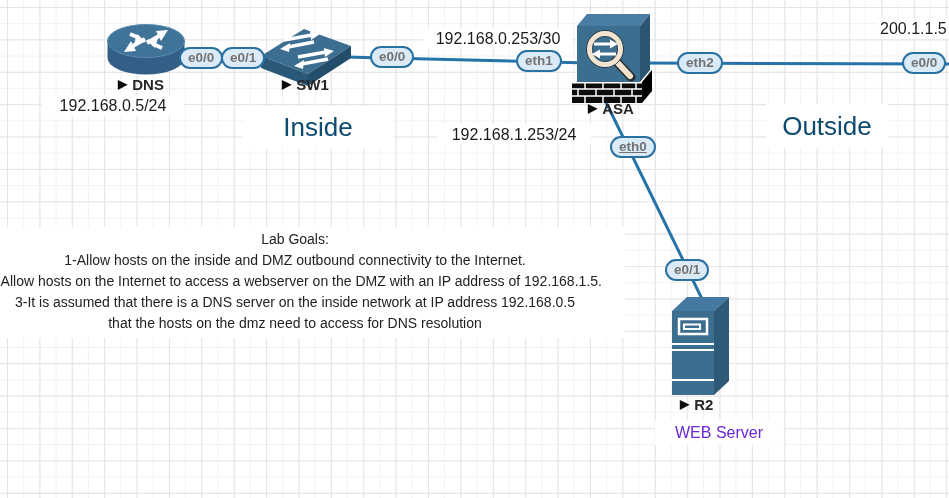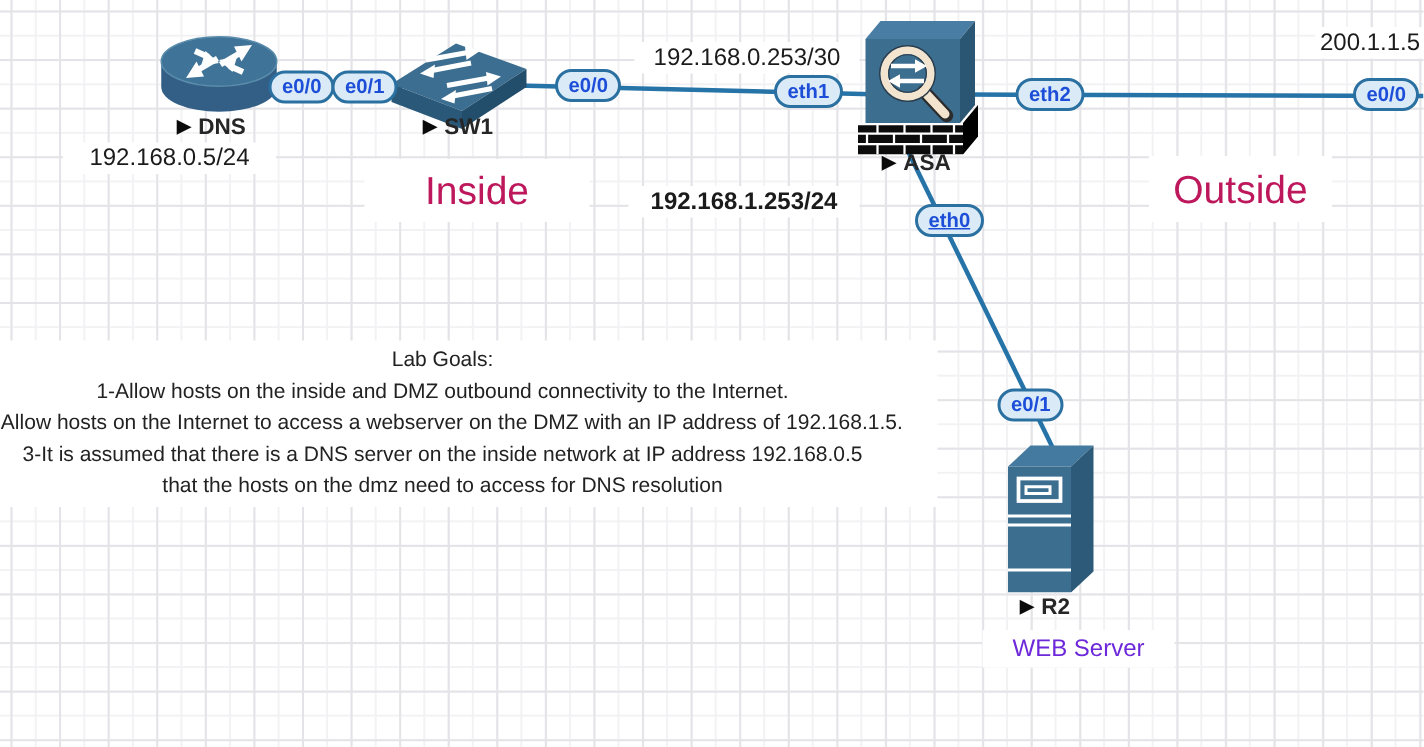--- a/index.html
+++ b/index.html
@@ -14,34 +14,34 @@
       linear-gradient(90deg,#f2f2f4 1px, transparent 1px);
     background-size:32.4px 32.4px,32.4px 32.4px,16.2px 16.2px,16.2px 16.2px;
     background-position:7px 7px;
   }
   .abs{position:absolute;}
   svg.links{position:absolute;left:0;top:0;z-index:1;}
   .device{z-index:3;}
   .badge{
     z-index:4;display:inline-flex;align-items:center;justify-content:center;
     background:#daeaf7;border:2.5px solid #2a70a0;border-radius:13px;
-    padding:1px 7px;font-size:13.5px;font-weight:bold;color:#1d4ed8;line-height:16px;
+    padding:1px 7px;font-size:13.5px;font-weight:bold;color:#737373;line-height:16px;
     white-space:nowrap;
   }
   .dev-label{
     z-index:5;font-size:15px;font-weight:bold;color:#262626;white-space:nowrap;
     display:inline-flex;align-items:center;gap:5px;
   }
   .dev-label .tri{font-size:12px;color:#0a0a0a;line-height:15px;}
   .ip-label{
     z-index:5;background:#ffffff;color:#1b1b1b;font-size:16px;line-height:19px;
     text-align:center;white-space:nowrap;padding:1px 3px;
   }
   .zone{
-    z-index:2;background:#ffffff;color:#be185d;font-size:26px;line-height:28px;
+    z-index:2;background:#ffffff;color:#0c4a6e;font-size:26px;line-height:28px;
     display:flex;align-items:center;justify-content:center;white-space:nowrap;
   }
   .note{
     z-index:2;background:#ffffff;color:#222222;font-size:14px;line-height:21px;
     text-align:center;padding:2px 0 4px 0;
   }
   .caption{z-index:5;background:#ffffff;color:#6d28d9;font-size:16px;line-height:23px;text-align:center;white-space:nowrap;padding:1px 2px;}
 </style>
 </head>
 <body>
@@ -176,15 +176,15 @@
   <div class="badge abs" style="left:221px;top:47px;">e0/1</div>
   <div class="badge abs" style="left:370px;top:46px;">e0/0</div>
   <div class="badge abs" style="left:516px;top:50px;">eth1</div>
   <div class="badge abs" style="left:677px;top:52px;">eth2</div>
   <div class="badge abs" style="left:902px;top:52px;">e0/0</div>
   <div class="badge abs" style="left:610px;top:136px;text-decoration:underline;">eth0</div>
   <div class="badge abs" style="left:665px;top:259px;">e0/1</div>
 
   <div class="ip-label abs" style="left:423px;top:28px;width:144px;">192.168.0.253/30</div>
   <div class="ip-label abs" style="left:877px;top:18px;">200.1.1.5</div>
-  <div class="ip-label abs" style="left:419px;top:124px;width:148px;font-weight:bold;">192.168.1.253/24</div>
+  <div class="ip-label abs" style="left:437px;top:124px;width:148px;">192.168.1.253/24</div>
 
 </div>
 
 </body></html>

